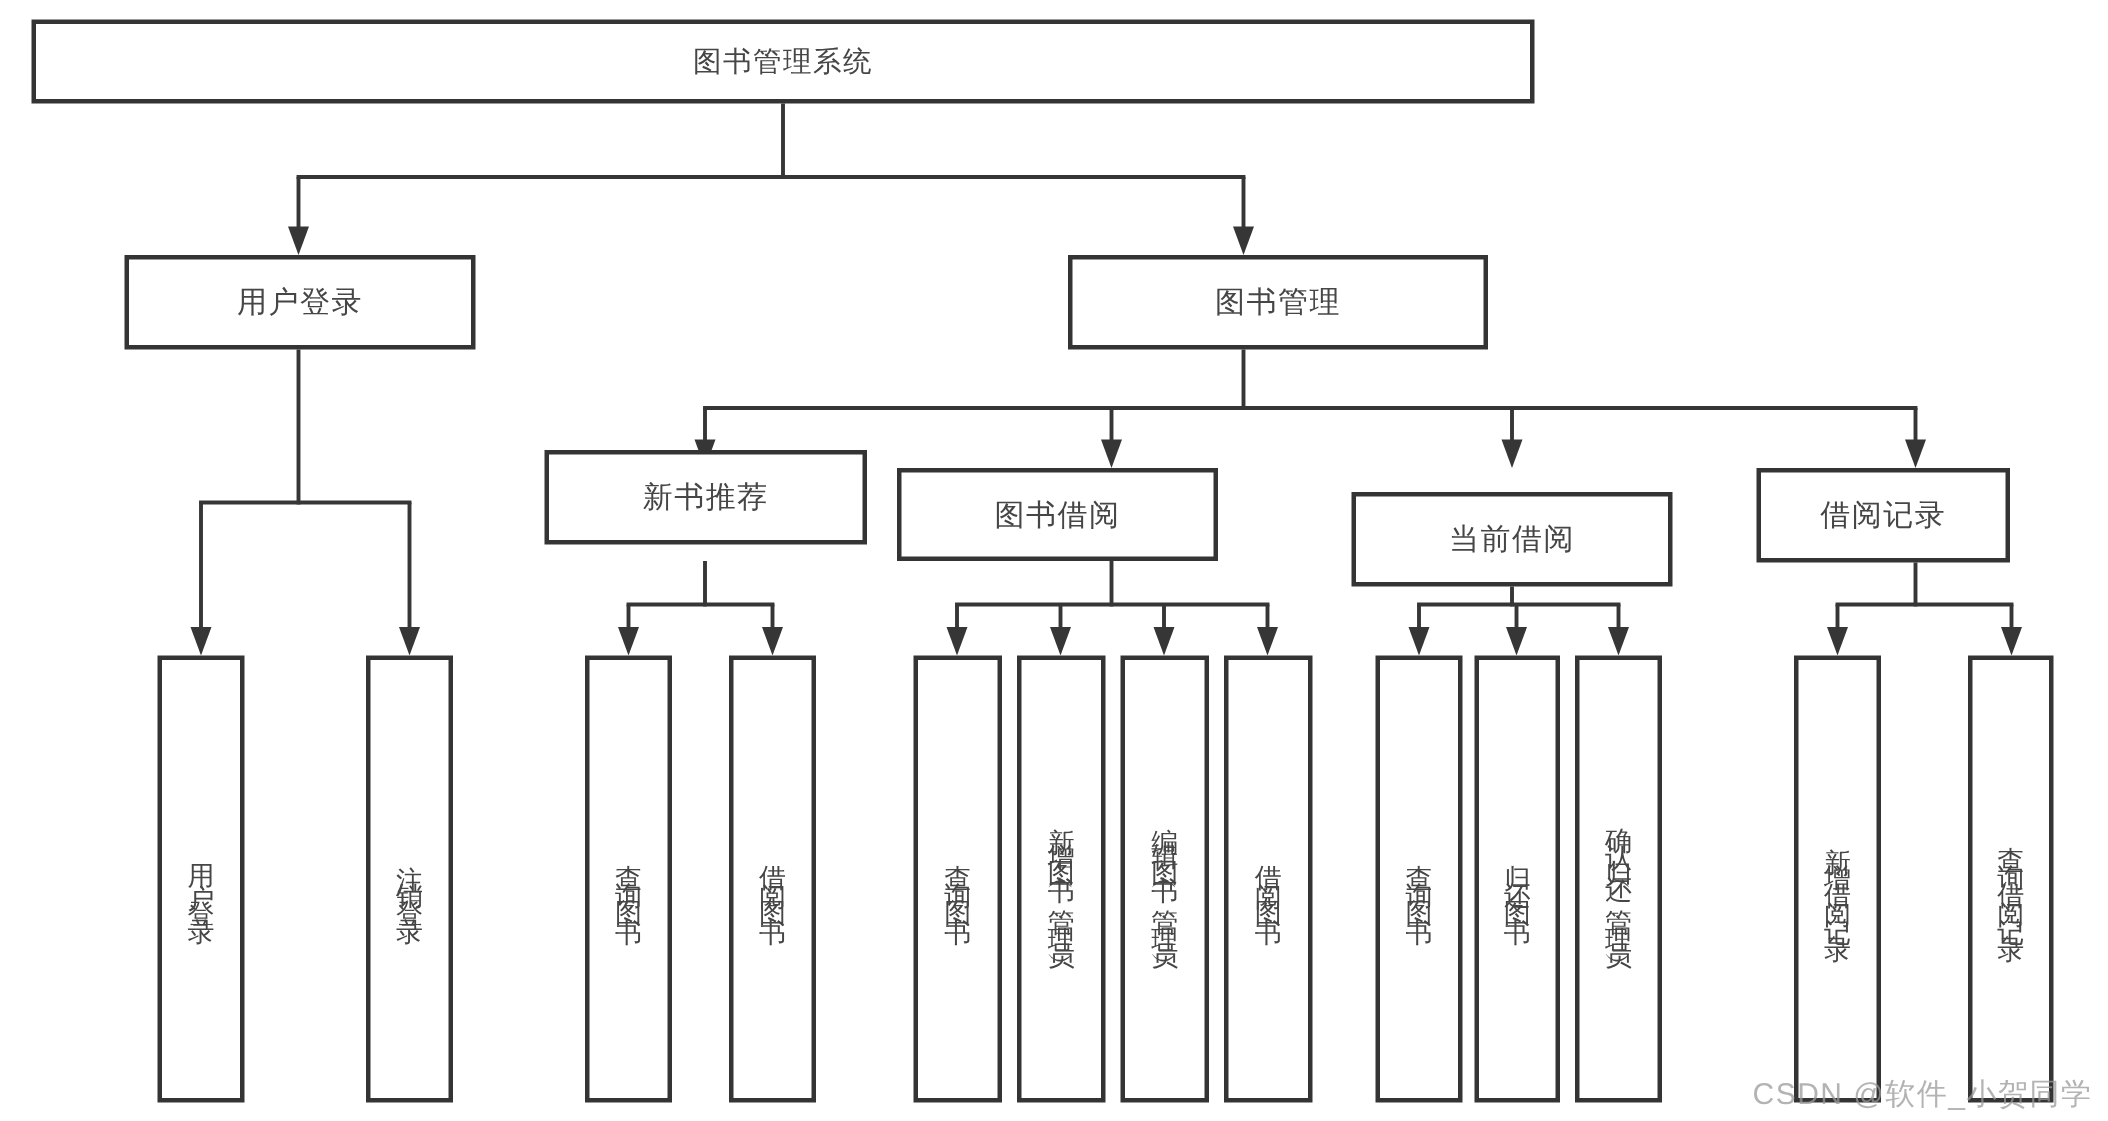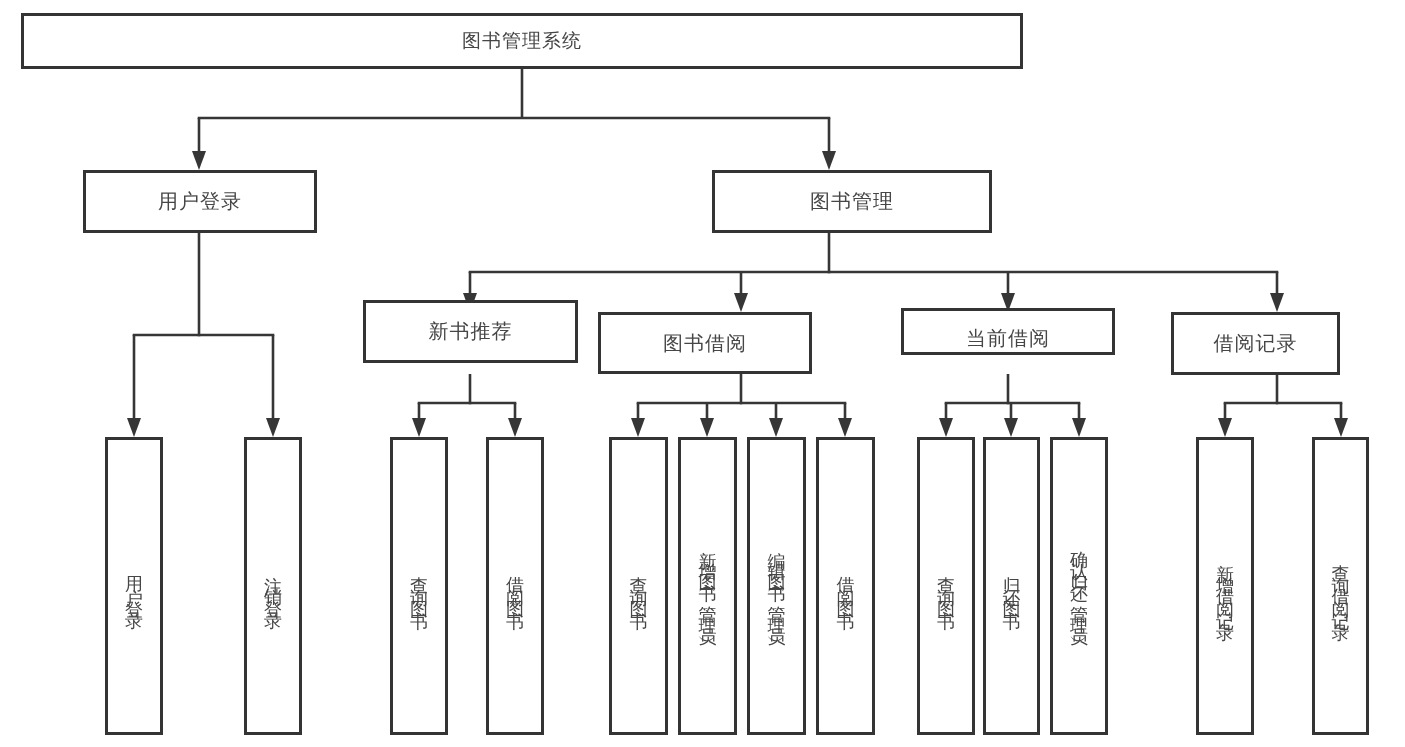--- a/index.html
+++ b/index.html
@@ -131,21 +131,21 @@
   <div class="node" style="left:712px; top:170px; width:280px; height:63px;">
     <span>图书管理</span>
   </div>
 
   <div class="node" style="left:363px; top:300px; width:215px; height:63px;">
     <span>新书推荐</span>
   </div>
   <div class="node" style="left:598px; top:312px; width:214px; height:62px;">
     <span>图书借阅</span>
   </div>
-  <div class="node" style="left:901px; top:308px; width:214px; height:47px;align-items:flex-end;">
+  <div class="node" style="left:901px; top:328px; width:214px; height:63px;">
     <span>当前借阅</span>
   </div>
   <div class="node" style="left:1171px; top:312px; width:169px; height:63px;">
     <span>借阅记录</span>
   </div>
 
   <div class="leaf" style="left:105px; top:437px; width:58px; height:298px;">
     <span class="vtext">用户登录</span>
   </div>
   <div class="leaf" style="left:244px; top:437px; width:58px; height:298px;">
@@ -182,14 +182,15 @@
     <span class="vtext">确认归还（管理员）</span>
   </div>
 
   <div class="leaf" style="left:1196px; top:437px; width:58px; height:298px;">
     <span class="vtext">新增借阅记录</span>
   </div>
   <div class="leaf" style="left:1312px; top:437px; width:57px; height:298px;">
     <span class="vtext">查询借阅记录</span>
   </div>
 
+  <div id="watermark">CSDN @软件_小贺同学</div>
 
 </div>
 
 </body></html>

